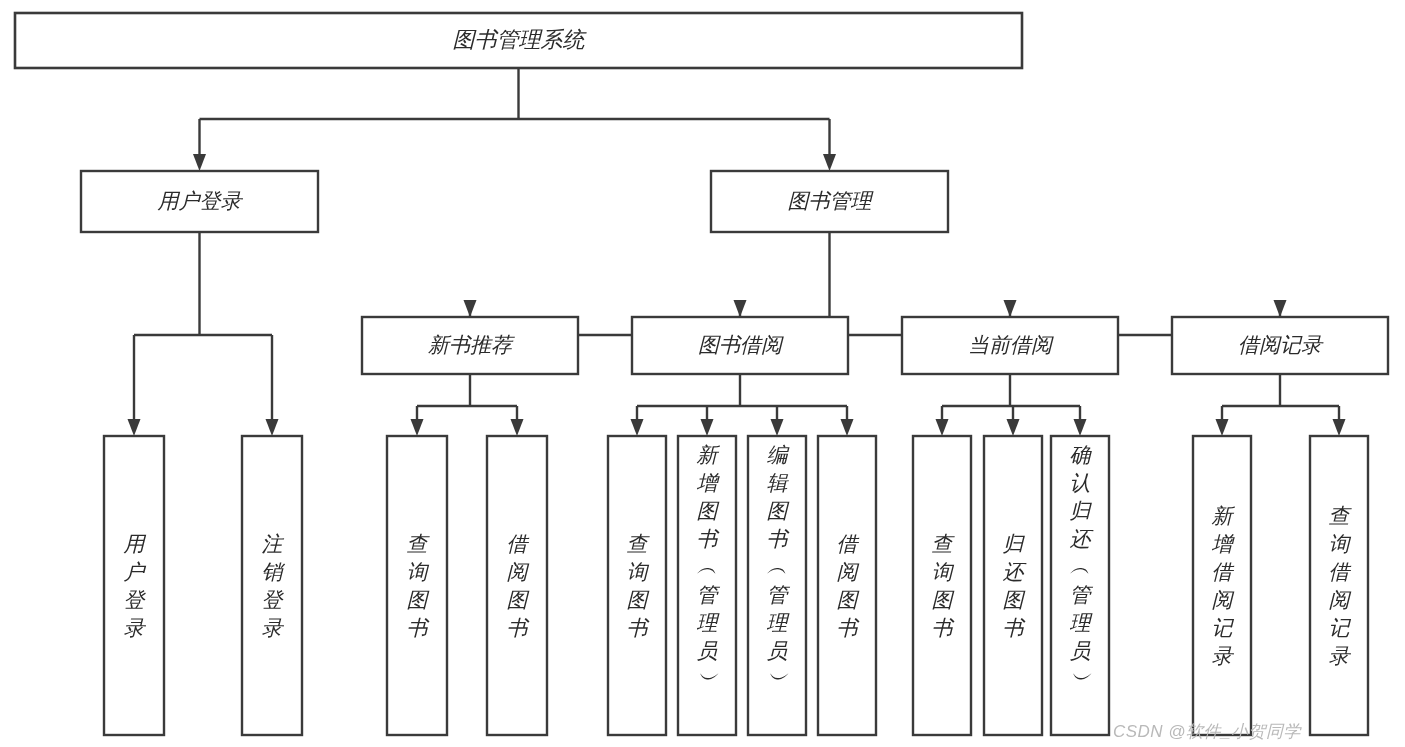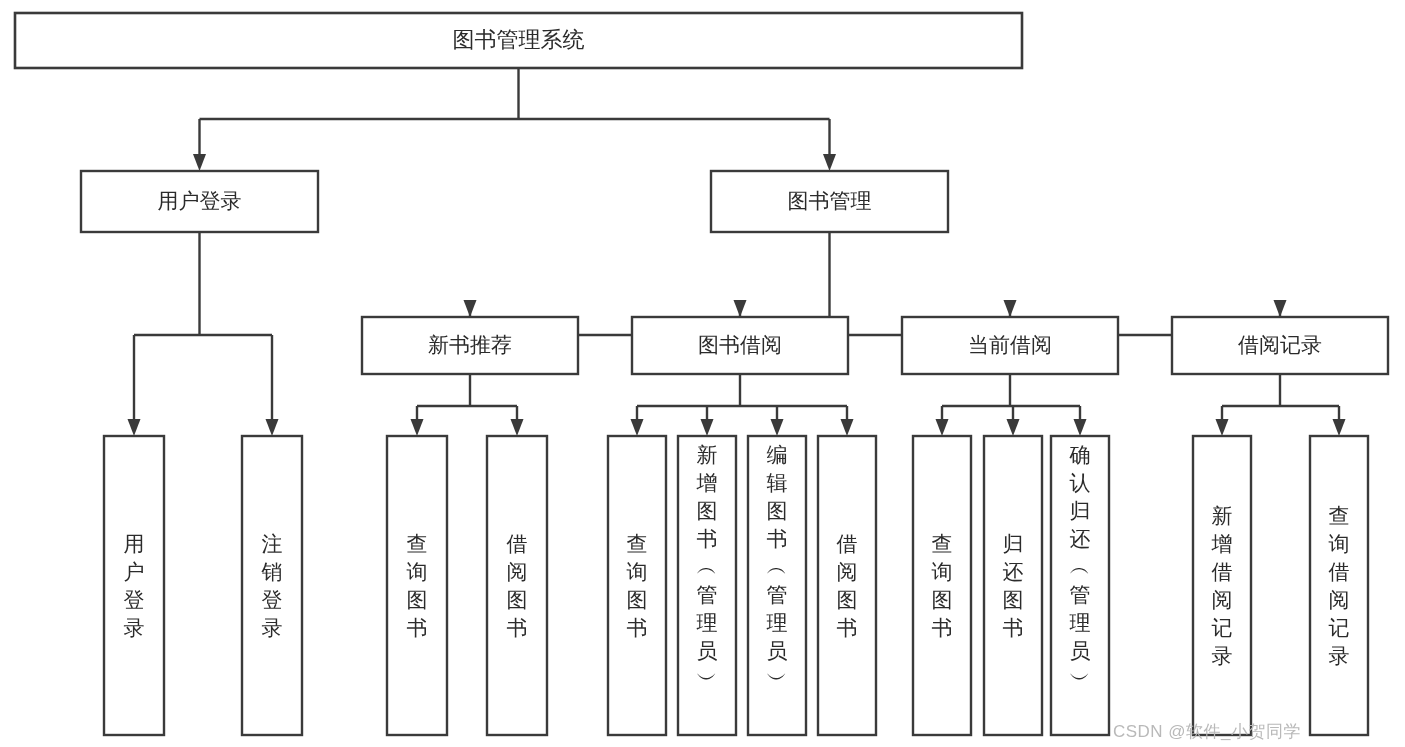--- a/index.html
+++ b/index.html
@@ -13,20 +13,21 @@
     font-family: "Liberation Sans", "DejaVu Sans", sans-serif;
     overflow: hidden;
     position: relative;
   }
   #chart-root {
     position: absolute;
     left: 0;
     top: 0;
     width: 1309px;
     height: 747px;
+    font-style: italic;
   }
   svg.diagram {
     display: block;
     width: 1405px;
     height: 747px;
   }
   .node-rect {
     fill: #ffffff;
     stroke: #3a3a3a;
     stroke-width: 2.4;

